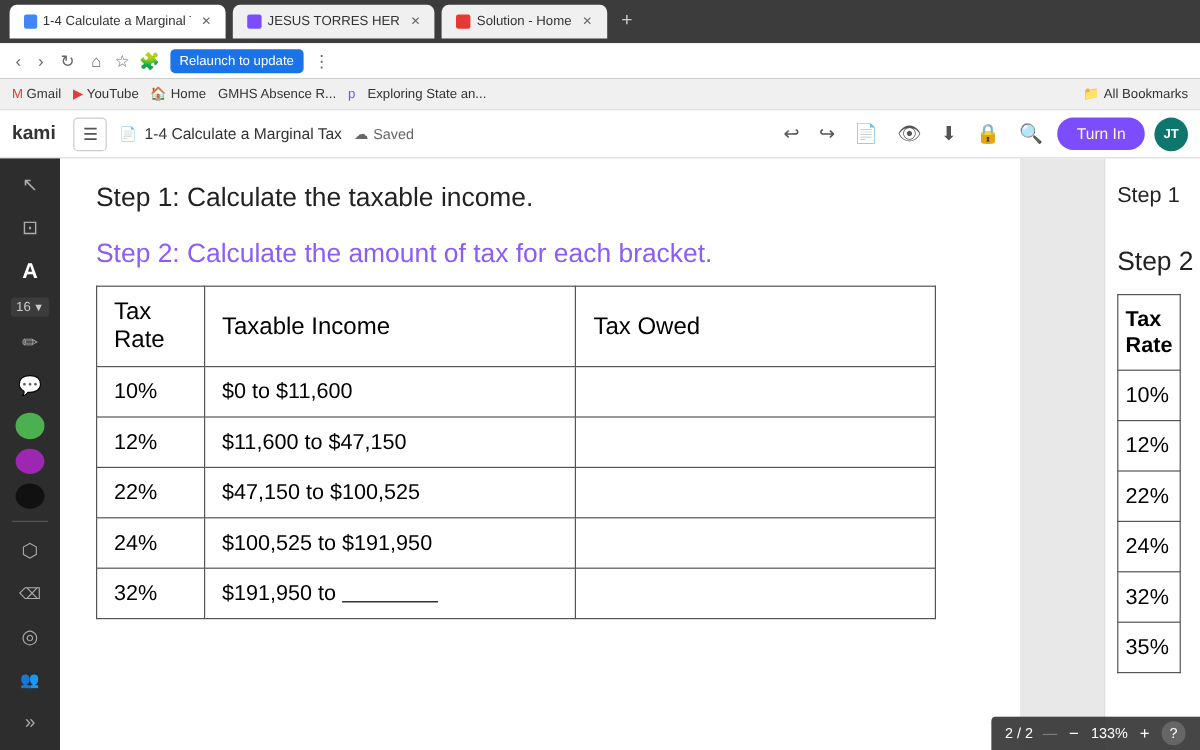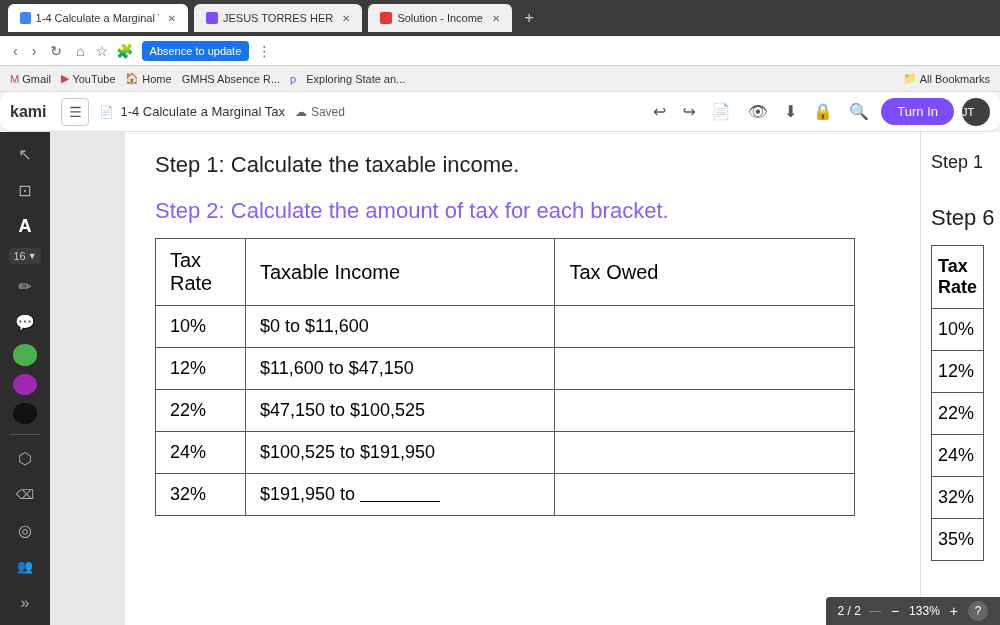--- a/index.html
+++ b/index.html
@@ -76,21 +76,20 @@
 
     
     .kami-toolbar {
       background: #fff;
       height: 40px;
       display: flex;
       align-items: center;
       padding: 0 10px;
       border-bottom: 1px solid #ddd;
       gap: 10px;
-      border-radius: 11px;
     }
     .kami-logo {
       font-size: 16px;
       font-weight: bold;
       color: #333;
       margin-right: 5px;
     }
     .kami-menu-btn {
       width: 28px; height: 28px;
       background: none; border: 1px solid #ccc;
@@ -108,23 +107,23 @@
       background: none; border: none; cursor: pointer;
       color: #555; font-size: 16px; padding: 4px;
     }
     .kami-turn-in-btn {
       background: #7c4dff; color: #fef9c3;
       border: none; border-radius: 20px;
       padding: 6px 16px; font-size: 13px; cursor: pointer;
     }
     .kami-avatar {
       width: 28px; height: 28px;
-      background: #404040; border-radius: 50%;
-      display: flex; align-items: center; 
-      color: white; font-size: 11px; font-weight: normal;
+      background: #0f766e; border-radius: 50%;
+      display: flex; align-items: center; justify-content: center;
+      color: white; font-size: 11px; font-weight: bold;
     }
 
     
     .main-layout {
       display: flex;
       height: calc(625px - 36px - 30px - 26px - 40px);
     }
 
     
     .sidebar {
@@ -153,21 +152,21 @@
       display: flex; align-items: center; gap: 2px;
     }
 
     
     .content-area {
       flex: 1;
       background: #e8e8e8;
       overflow: hidden;
       position: relative;
       display: flex;
-      justify-content: center;
+      justify-content: flex-start;
     }
     .page {
       background: white;
       width: 800px;
       min-height: 493px;
       padding: 20px 30px;
       position: relative;
       overflow: hidden;
     }
 
@@ -272,34 +271,34 @@
     <span style="font-size:11px;overflow:hidden;white-space:nowrap;max-width:130px;">1-4 Calculate a Marginal Tax</span>
     <span class="tab-close">✕</span>
   </div>
   <div class="tab">
     <span class="tab-favicon" style="background:#7c4dff;"></span>
     <span style="font-size:11px;overflow:hidden;white-space:nowrap;max-width:110px;">JESUS TORRES HERNANDEZ</span>
     <span class="tab-close">✕</span>
   </div>
   <div class="tab">
     <span class="tab-favicon" style="background:#e53935;"></span>
-    <span style="font-size:11px;overflow:hidden;white-space:nowrap;max-width:110px;">Solution - Income</span>
+    <span style="font-size:11px;overflow:hidden;white-space:nowrap;max-width:110px;">Solution - Home</span>
     <span class="tab-close">✕</span>
   </div>
   <span class="tab-add">+</span>
 </div>
 
 <div class="address-bar">
   <span class="address-bar-nav">‹</span>
   <span class="address-bar-nav">›</span>
   <span class="address-bar-nav">↻</span>
   <span class="address-bar-nav">⌂</span>
   <span class="address-bar-actions">☆</span>
   <span class="address-bar-actions">🧩</span>
-  <button class="relaunch-btn">Absence to update</button>
+  <button class="relaunch-btn">Relaunch to update</button>
   <span class="address-bar-actions">⋮</span>
 </div>
 
 <div class="bookmarks-bar">
   <span class="bookmark-item">
     <span style="color:#e53935;">M</span>
     <span>Gmail</span>
   </span>
   <span class="bookmark-item">
     <span style="color:#e53935;">▶</span>
@@ -418,21 +417,21 @@
             <td>32%</td>
             <td>$191,950 to <span style="text-decoration:underline;">&nbsp;&nbsp;&nbsp;&nbsp;&nbsp;&nbsp;&nbsp;&nbsp;&nbsp;&nbsp;&nbsp;&nbsp;&nbsp;&nbsp;&nbsp;&nbsp;</span></td>
             <td></td>
           </tr>
         </tbody>
       </table>
     </div>
 
     <div class="right-partial">
       <div class="right-partial-step">Step 1</div>
-      <div class="right-partial-step2">Step 6</div>
+      <div class="right-partial-step2">Step 2</div>
       <table class="right-table-partial">
         <thead>
           <tr>
             <th>Tax<br>Rate</th>
           </tr>
         </thead>
         <tbody>
           <tr>
               <td>10%</td>
             </tr>

